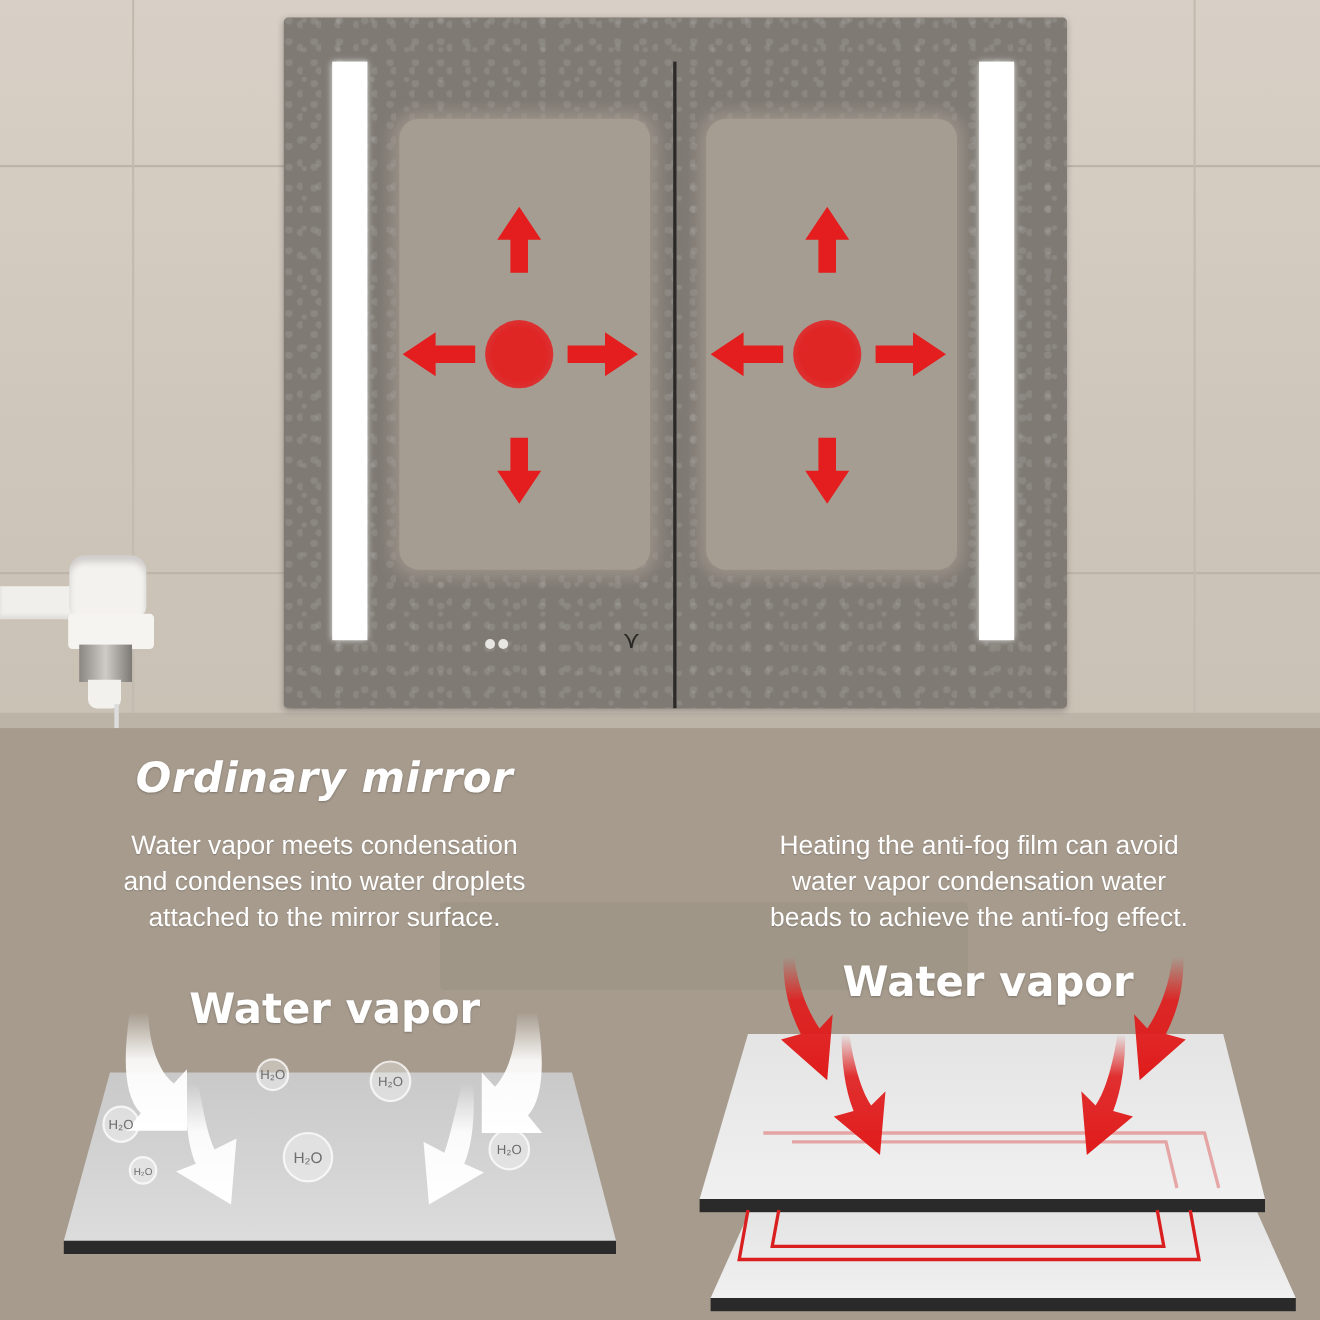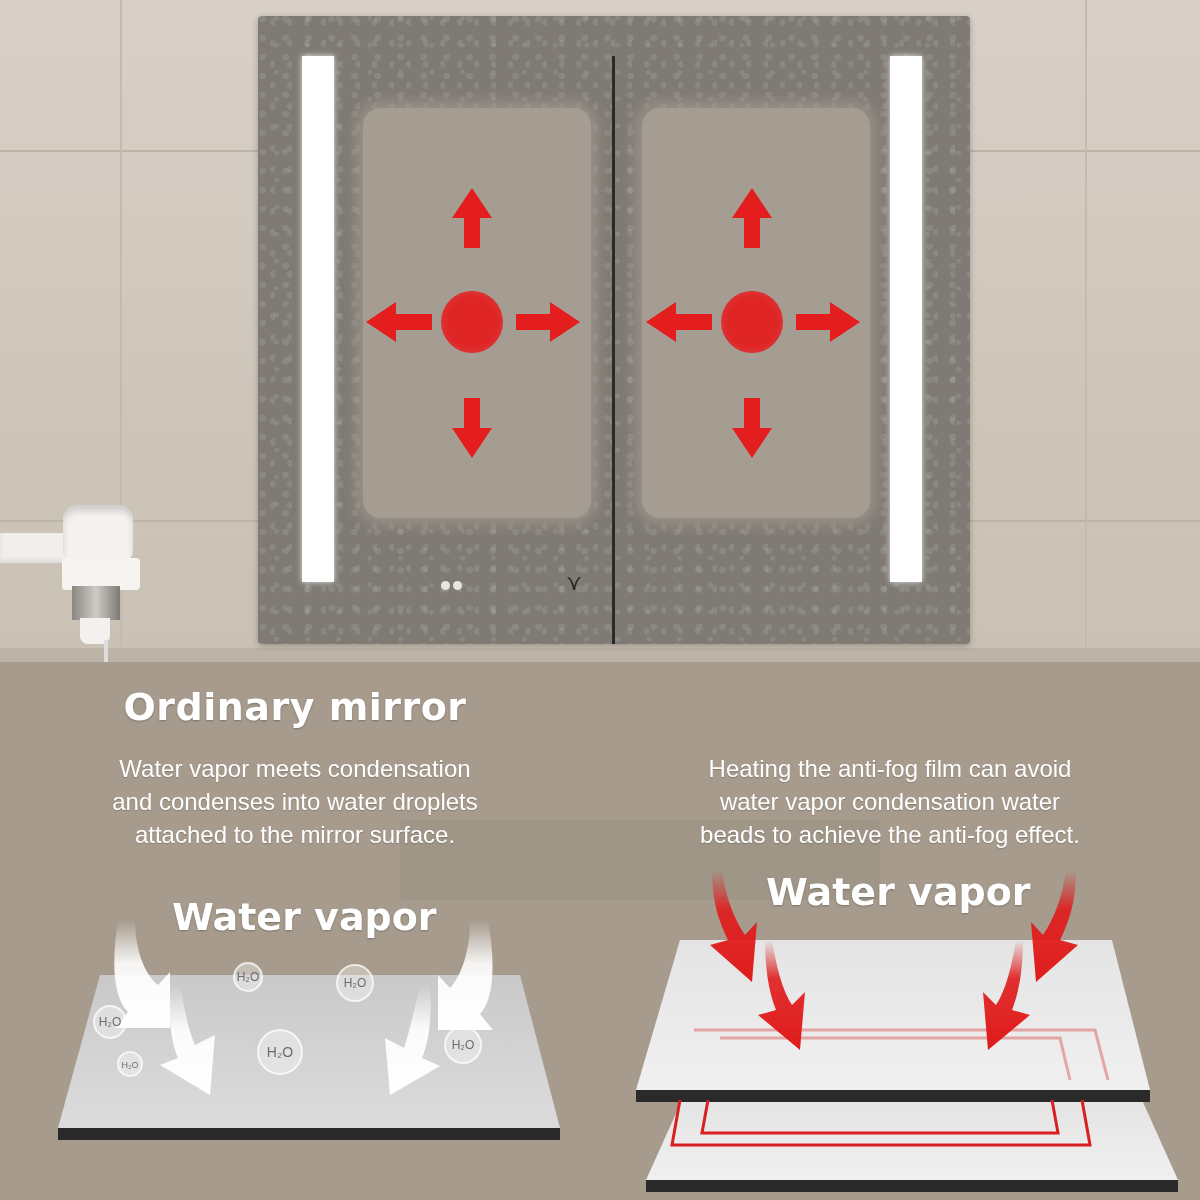--- a/index.html
+++ b/index.html
@@ -47,21 +47,21 @@
     background: radial-gradient(circle, #e02525 55%, #d93a3a 80%, rgba(217,58,58,.5) 100%); }
   .touch-btns { position:absolute; left:183px; top:559px; width:24px; height:10px; }
   .touch-btns span { display:inline-block; width:9px; height:9px; border-radius:50%; background:#e8e6e2; margin-right:3px; }
   .hinge-mark { position:absolute; left:308px; top:556px; color:#2a2826; font-size:22px; line-height:22px; }
 
   
   .lower { position:absolute; left:0; top:662px; width:1200px; height:538px; background:#a69b8d; }
   .lower-ghost { position:absolute; left:400px; top:820px; width:480px; height:80px; background:rgba(150,141,129,.35); border-radius:4px; }
   .title { position:absolute; color:#ffffff; font-weight:bold; font-size:38px; text-align:center; letter-spacing:0.5px;
     text-shadow: 0 1px 2px rgba(0,0,0,.25); font-family:"DejaVu Sans", sans-serif; }
-  .title-left { left:70px; width:450px; top:685px; }
+  .title-left { left:70px; width:450px; top:685px;font-style:italic; }
   .title-right { left:592px; width:600px; top:685px; }
   .desc { position:absolute; color:#ffffff; font-size:24px; line-height:33px; text-align:center; font-family:"Liberation Sans", sans-serif;
     text-shadow: 0 1px 1px rgba(0,0,0,.2); }
   .desc-left { left:50px; width:490px; top:752px; }
   .desc-right { left:620px; width:540px; top:752px; }
   .vapor-label { position:absolute; color:#ffffff; font-weight:bold; font-size:38px; font-family:"DejaVu Sans", sans-serif; text-shadow: 0 1px 2px rgba(0,0,0,.25); }
   .vapor-left { left:172px; top:895px; }
   .vapor-right { left:766px; top:870px; }
 </style>
 </head>

